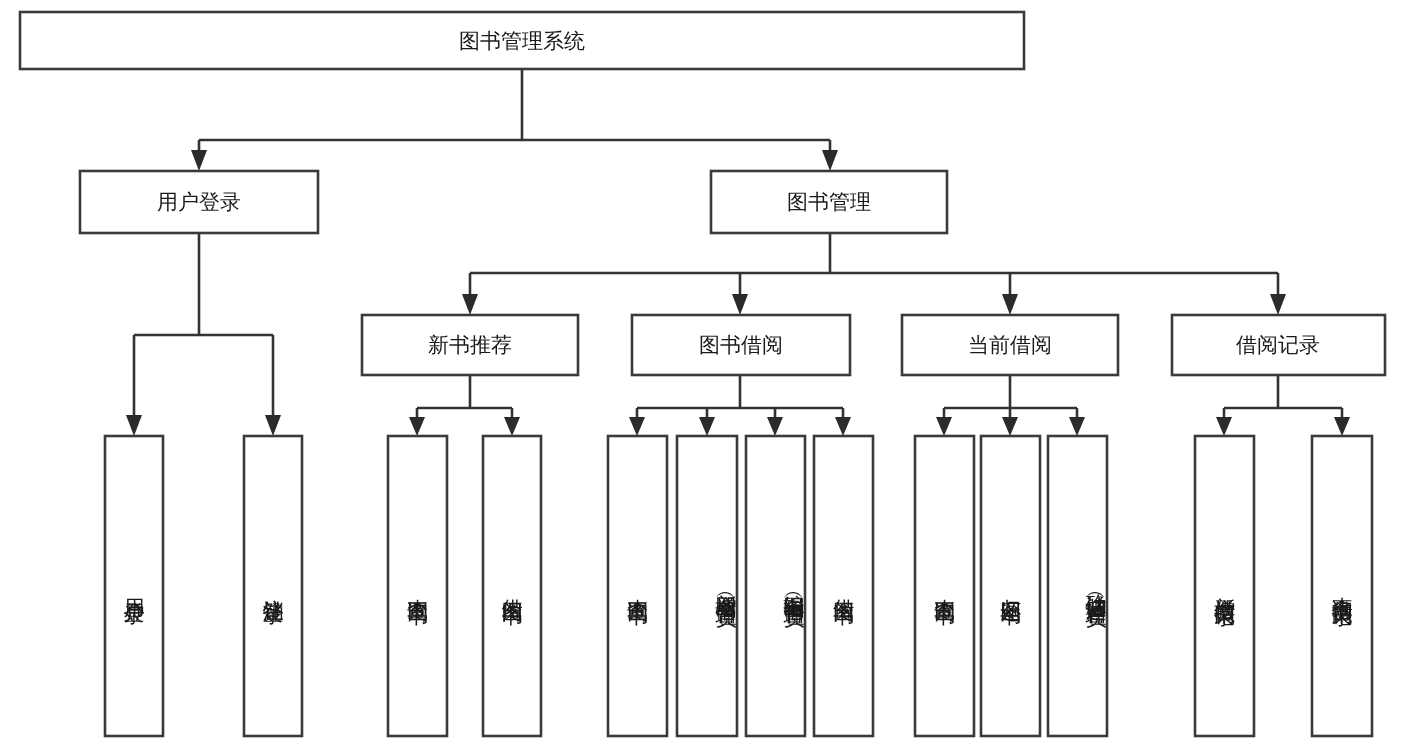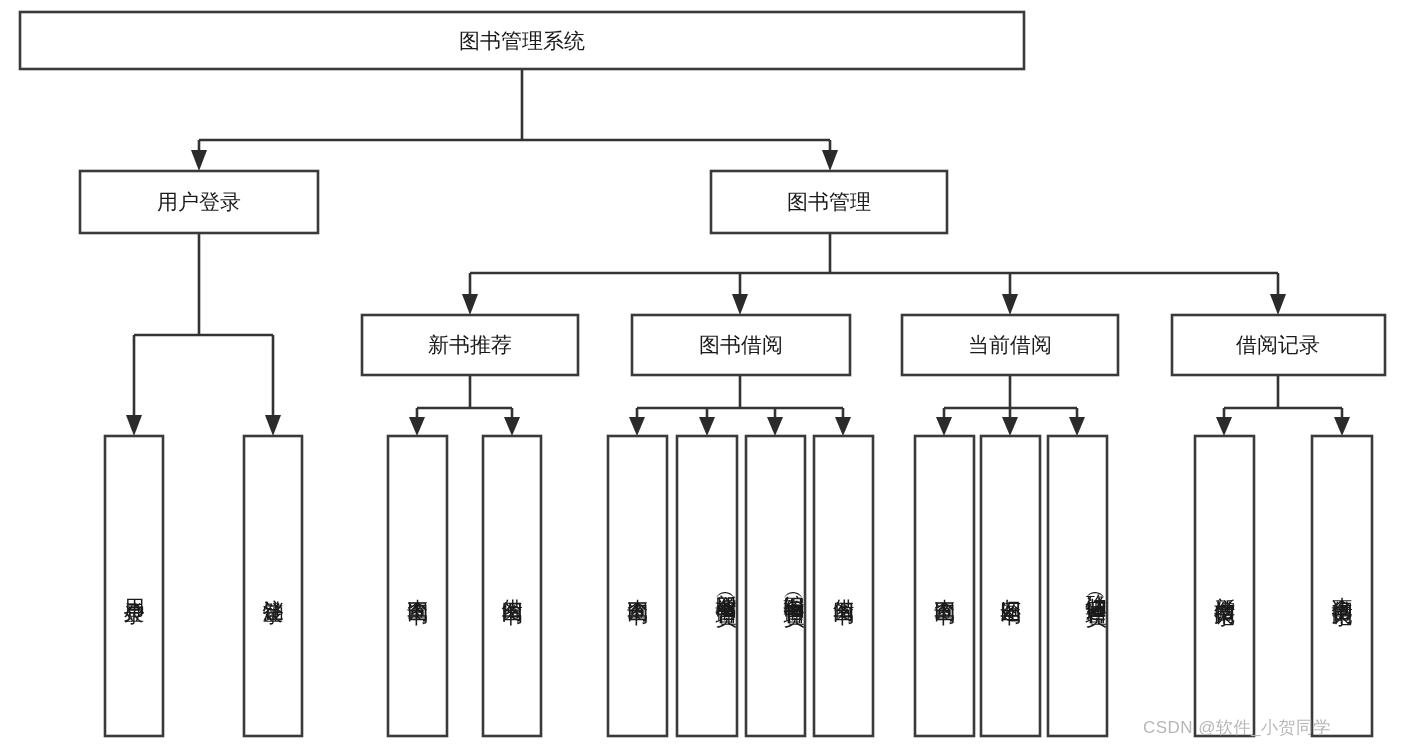--- a/index.html
+++ b/index.html
@@ -210,14 +210,13 @@
   <div class="node-label-v" style="left:608px; top:436px; width:59px; height:300px;">查询图书</div>
   <div class="node-label-v" style="left:677px; top:441px; width:60px; height:290px; align-items:flex-start;">新增图书（管理员）</div>
   <div class="node-label-v" style="left:746px; top:441px; width:59px; height:290px; align-items:flex-start;">编辑图书（管理员）</div>
   <div class="node-label-v" style="left:814px; top:436px; width:59px; height:300px;">借阅图书</div>
   <div class="node-label-v" style="left:915px; top:436px; width:59px; height:300px;">查询图书</div>
   <div class="node-label-v" style="left:981px; top:436px; width:59px; height:300px;">归还图书</div>
   <div class="node-label-v" style="left:1048px; top:441px; width:59px; height:290px; align-items:flex-start;">确认归还（管理员）</div>
   <div class="node-label-v" style="left:1195px; top:436px; width:59px; height:300px;">新增借阅记录</div>
   <div class="node-label-v" style="left:1312px; top:436px; width:60px; height:300px;">查询借阅记录</div>
 
-  <div class="watermark">CSDN @软件_小贺同学</div>
 </div>
 
 </body></html>

